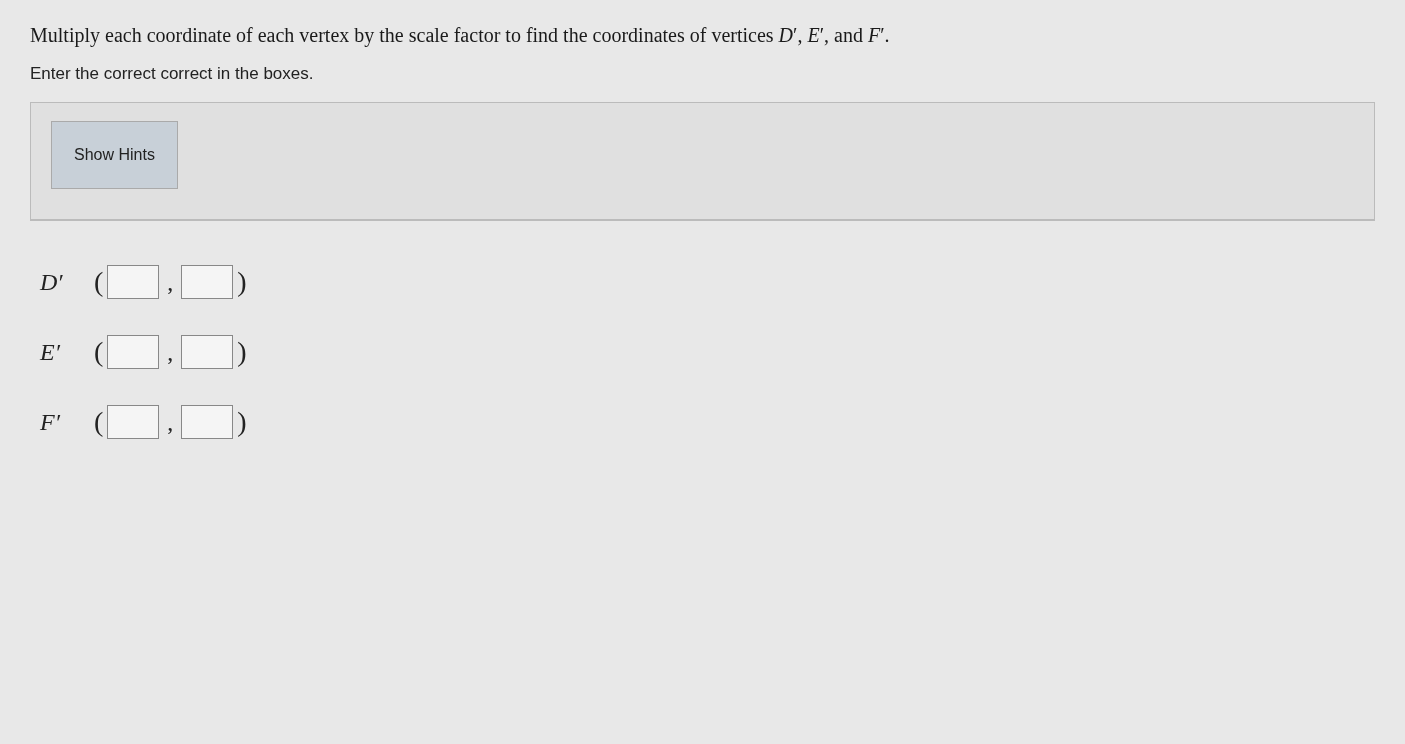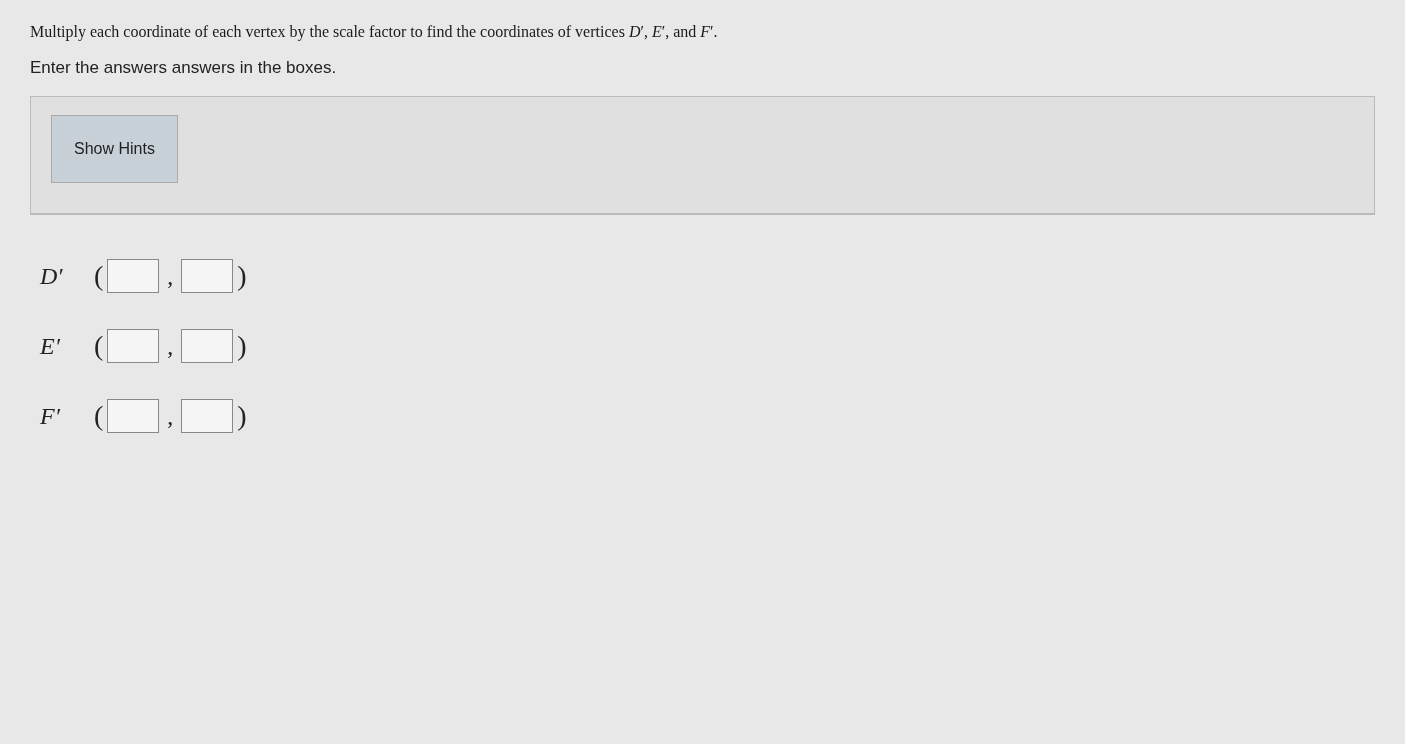--- a/index.html
+++ b/index.html
@@ -11,21 +11,21 @@
     body {
       background-color: #e8e8e8;
       font-family: Georgia, 'Times New Roman', serif;
       width: 1405px;
       min-height: 744px;
       padding: 20px 30px;
       color: #222;
     }
 
     .instruction-text {
-      font-size: 16px;
+      font-size: 20px;
       line-height: 1.5;
       margin-bottom: 14px;
       font-family: Georgia, serif;
       color: #1a1a1a;
     }
 
     .sub-instruction {
       font-size: 17px;
       margin-bottom: 18px;
       font-family: Arial, sans-serif;
@@ -103,21 +103,21 @@
       margin: 0;
     }
   </style>
 </head>
 <body>
 
 <p class="instruction-text">
   Multiply each coordinate of each vertex by the scale factor to find the coordinates of vertices <i>D</i>′, <i>E</i>′, and <i>F</i>′.
 </p>
 
-<p class="sub-instruction">Enter the answers answers in the boxes.</p>
+<p class="sub-instruction">Enter the correct correct in the boxes.</p>
 
 <div class="hints-section">
   <div class="hints-inner">
     <button class="show-hints-btn">Show Hints</button>
   </div>
   <hr class="divider-line">
 </div>
 
 <div class="coordinates-section">
 

